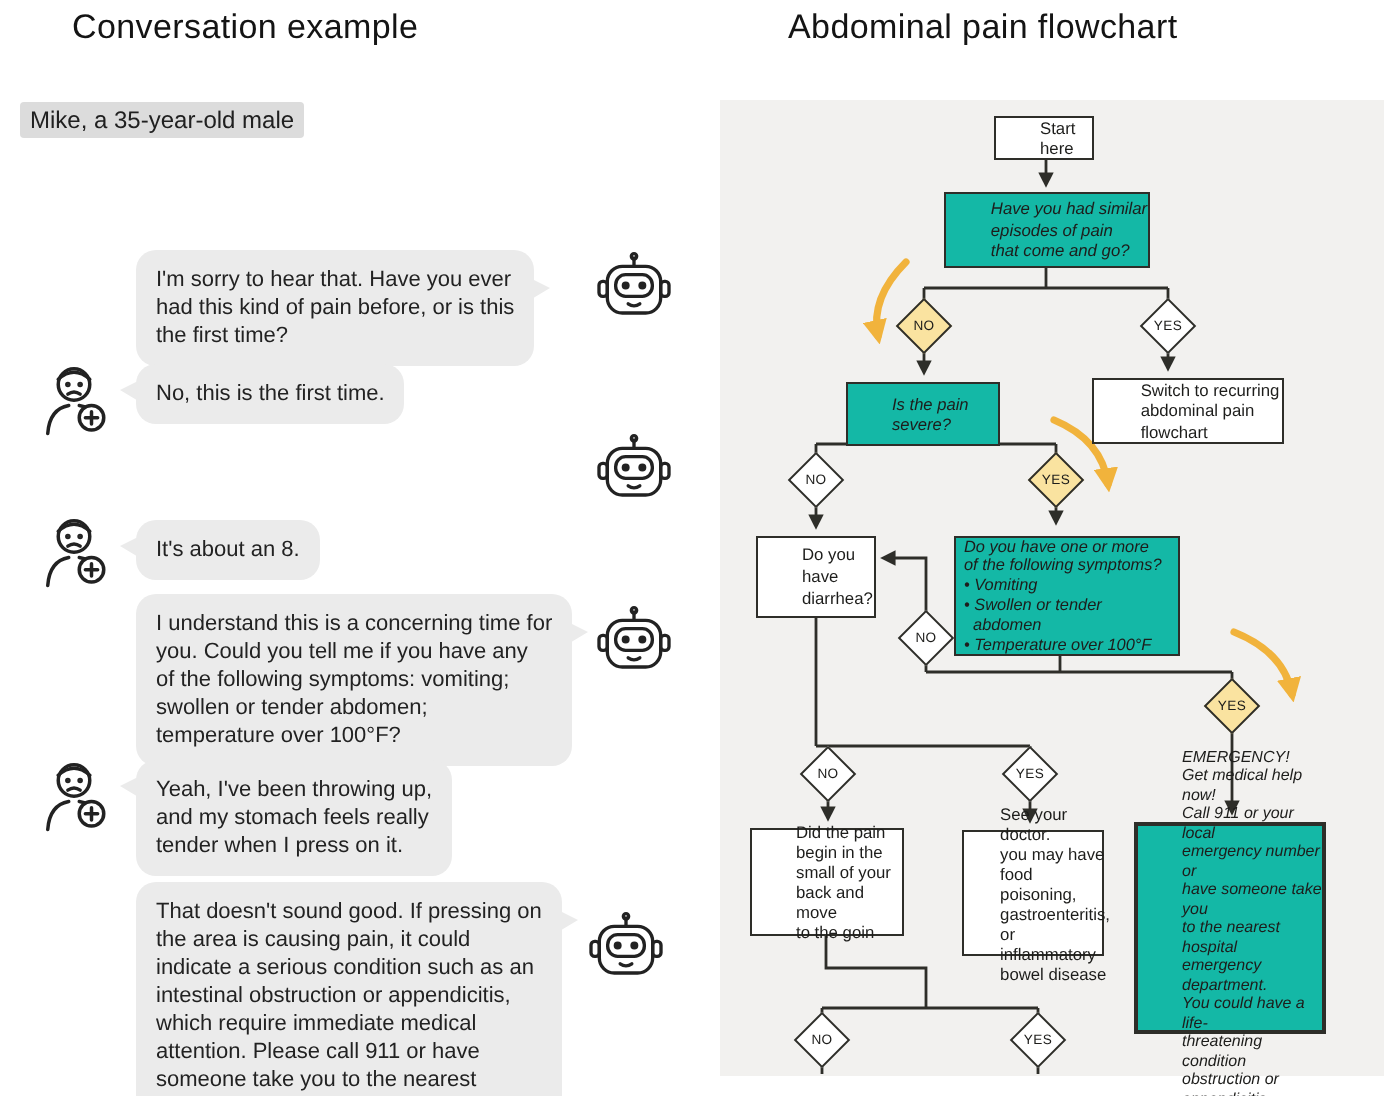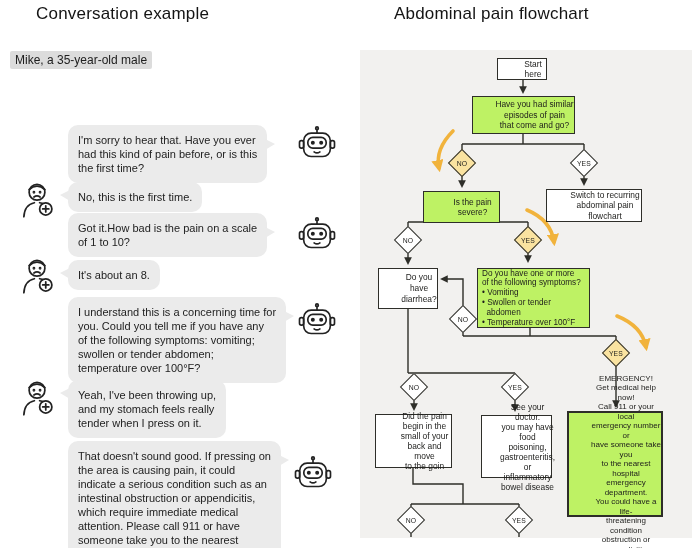--- a/index.html
+++ b/index.html
@@ -42,25 +42,25 @@
   .avatar svg{display:block;}
 
   
   #flowchart{
     position:absolute;left:360px;top:50px;width:332px;height:488px;
     background:#f2f1ef;
   }
   #fc-lines{position:absolute;left:0;top:0;}
   .fc-box{
     position:absolute;box-sizing:border-box;
-    display:flex;align-items:center;justify-content:center;text-align:center;
+    display:flex;align-items:center;justify-content:center;text-align:left;
     border:1.5px solid #2e2e29;background:#ffffff;
     font-size:8.4px;line-height:10.5px;white-space:pre-line;color:#1d1d1b;padding-left:22px;
   }
-  .fc-box.yellow{background:#bef264;}
+  .fc-box.yellow{background:#14b8a6;font-style:italic;}
   .fcb-start{left:137px;top:8px;width:50px;height:22px;border-width:1.8px;}
   .fcb-episodes{left:112px;top:46px;width:103px;height:38px;}
   .fcb-severe{left:63px;top:141px;width:77px;height:32px;font-size:8.3px;}
   .fcb-switch{left:186px;top:139px;width:96px;height:33px;}
   .fcb-diarrhea{left:18px;top:218px;width:60px;height:41px;line-height:11px;}
   .fcb-symptoms{left:117px;top:218px;width:113px;height:60px;
     justify-content:flex-start;text-align:left;padding:0 4px;font-size:8.2px;line-height:9.8px;}
   .fcb-emergency{left:207px;top:361px;width:96px;height:106px;
     border-width:2px;font-size:8px;line-height:9.5px;}
   .fcb-backpain{left:15px;top:364px;width:77px;height:54px;line-height:10px;}
@@ -117,22 +117,20 @@
         <path d="M9 42 Q10 28 21 26"></path>
           <path d="M27 26 Q33 27 34.5 29.5"></path>
         <circle cx="34" cy="33" r="7" fill="#fff"></circle>
         <path d="M34 29.5 V36.5 M30.5 33 H37.5"></path>
       </svg>
     </span>
     <div class="bubble">No, this is the first time.</div>
   </div>
 
   <div class="msg msg-bot" style="top:199px">
-    <div class="bubble">Got it.How bad is the pain on a scale
-of 1 to 10?</div>
     <span class="avatar" style="left:297px;top:3px">
       <svg width="40" height="38" viewBox="0 0 48 44" fill="none" stroke="#222" stroke-width="2" stroke-linecap="round">
         <line x1="24" y1="4" x2="24" y2="9"></line>
           <circle cx="24" cy="3" r="1.6"></circle>
         <rect x="8" y="9" width="32" height="28" rx="9"></rect>
         <rect x="3" y="18" width="5" height="9" rx="2.2"></rect>
           <rect x="40" y="18" width="5" height="9" rx="2.2"></rect>
         <rect x="13" y="14" width="22" height="13" rx="6"></rect>
         <circle cx="19" cy="20.5" r="1.4" fill="#222"></circle>
           <circle cx="29" cy="20.5" r="1.4" fill="#222"></circle>

